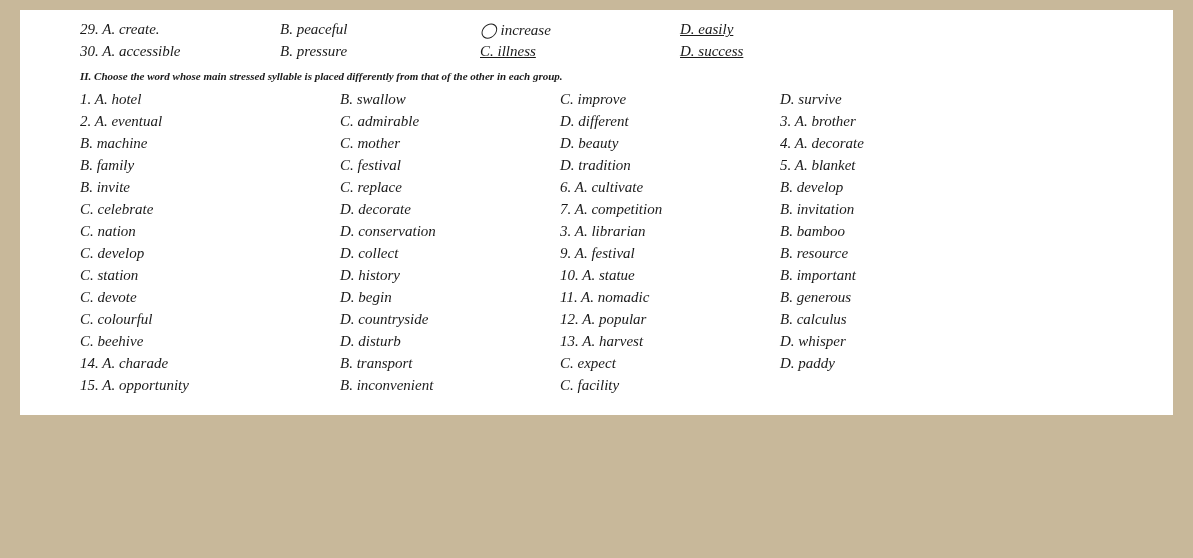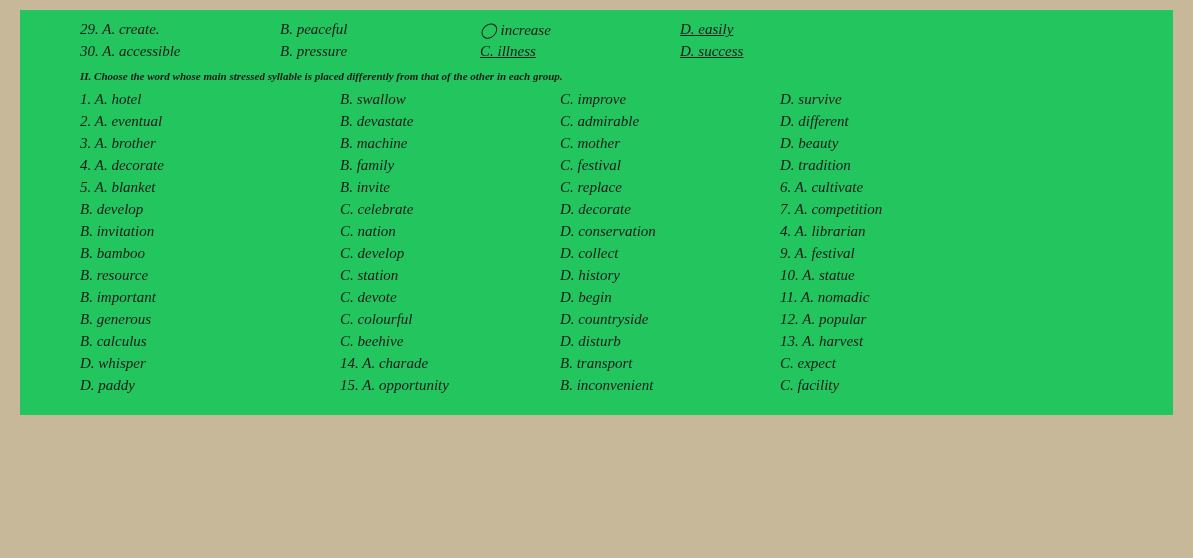--- a/index.html
+++ b/index.html
@@ -13,21 +13,21 @@
       font-size: 15px;
       color: #1a1a1a;
       width: 1193px;
       min-height: 558px;
       display: flex;
       align-items: flex-start;
       justify-content: center;
       padding: 10px 20px;
     }
     .page {
-      background: #22c55e;
+      background: #ffffff;
       width: 100%;
       padding: 10px 40px 20px 60px;
     }
     .header-questions {
       margin-bottom: 4px;
     }
     .header-row {
       display: flex;
       gap: 60px;
       margin-bottom: 2px;
@@ -84,21 +84,20 @@
   </div>
 
   <div class="section-title">II. Choose the word whose main stressed syllable is placed differently from that of the other in each group.</div>
 
   <div class="question-grid">
   <div class="cell label">1. A. hotel</div>
       <div class="cell">B. swallow</div>
       <div class="cell">C. improve</div>
       <div class="cell">D. survive</div>
       <div class="cell label">2. A. eventual</div>
-      <div class="cell">B. devastate</div>
       <div class="cell">C. admirable</div>
       <div class="cell">D. different</div>
       <div class="cell label">3. A. brother</div>
       <div class="cell">B. machine</div>
       <div class="cell">C. mother</div>
       <div class="cell">D. beauty</div>
       <div class="cell label">4. A. decorate</div>
       <div class="cell">B. family</div>
       <div class="cell">C. festival</div>
       <div class="cell">D. tradition</div>
@@ -106,21 +105,21 @@
       <div class="cell">B. invite</div>
       <div class="cell">C. replace</div>
       <div class="cell label">6. A. cultivate</div>
       <div class="cell">B. develop</div>
       <div class="cell">C. celebrate</div>
       <div class="cell">D. decorate</div>
       <div class="cell label">7. A. competition</div>
       <div class="cell">B. invitation</div>
       <div class="cell">C. nation</div>
       <div class="cell">D. conservation</div>
-      <div class="cell label">4. A. librarian</div>
+      <div class="cell label">3. A. librarian</div>
       <div class="cell">B. bamboo</div>
       <div class="cell">C. develop</div>
       <div class="cell">D. collect</div>
       <div class="cell label">9. A. festival</div>
       <div class="cell">B. resource</div>
       <div class="cell">C. station</div>
       <div class="cell">D. history</div>
       <div class="cell label">10. A. statue</div>
       <div class="cell">B. important</div>
       <div class="cell">C. devote</div>

